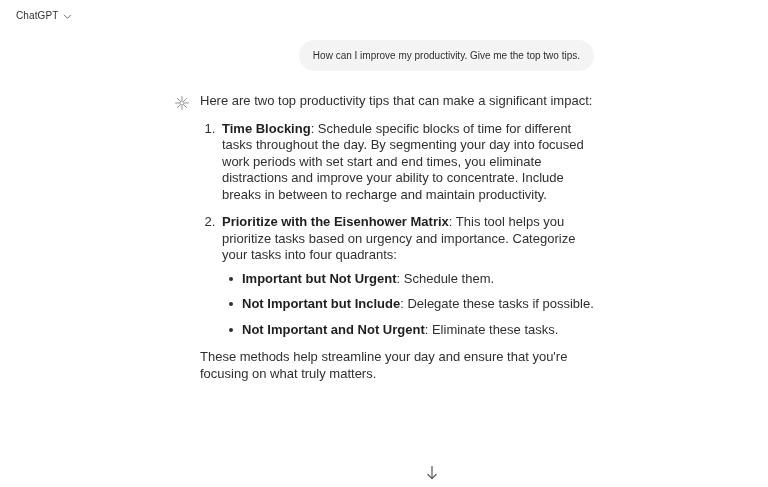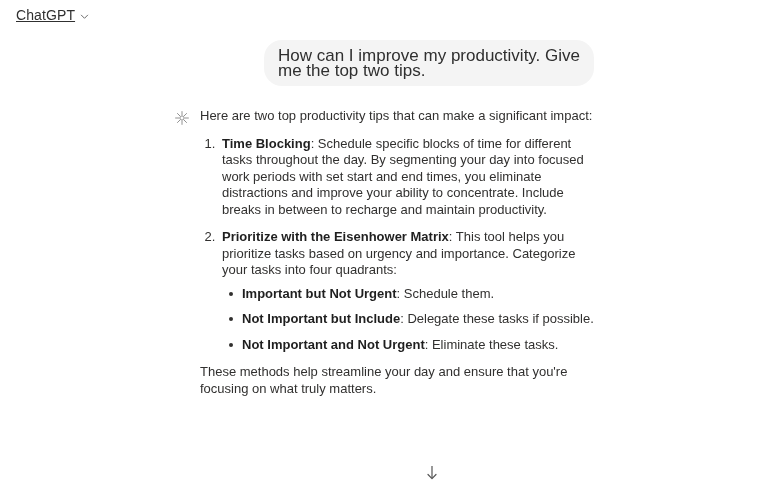--- a/index.html
+++ b/index.html
@@ -30,24 +30,23 @@
   }
   .brand {
     display: flex;
     align-items: center;
     gap: 5px;
     padding: 3px 6px;
     border-radius: 6px;
     cursor: pointer;
   }
   .brand-label {
-    font-size: 14px;
+    font-size: 10px;
     color: #303030;
     letter-spacing: 0.1px;
-    text-decoration: underline;
   }
   .chev {
     width: 9px; height: 9px;
     position: relative;
     top: 1px;
   }
   .chev svg { display: block; }
 
   
   .conversation {
@@ -67,21 +66,21 @@
   
   .row-user {
     display: flex;
     justify-content: flex-end;
     margin-bottom: 22px;
   }
   .bubble {
     background: #f4f4f4;
     border-radius: 18px;
     padding: 8px 14px;
-    font-size: 17px;
+    font-size: 10px;
     line-height: 15px;
     color: #2f2f2f;
     max-width: 330px;
   }
 
   
   .row-assistant {
     display: flex;
     align-items: flex-start;
     gap: 10px;

